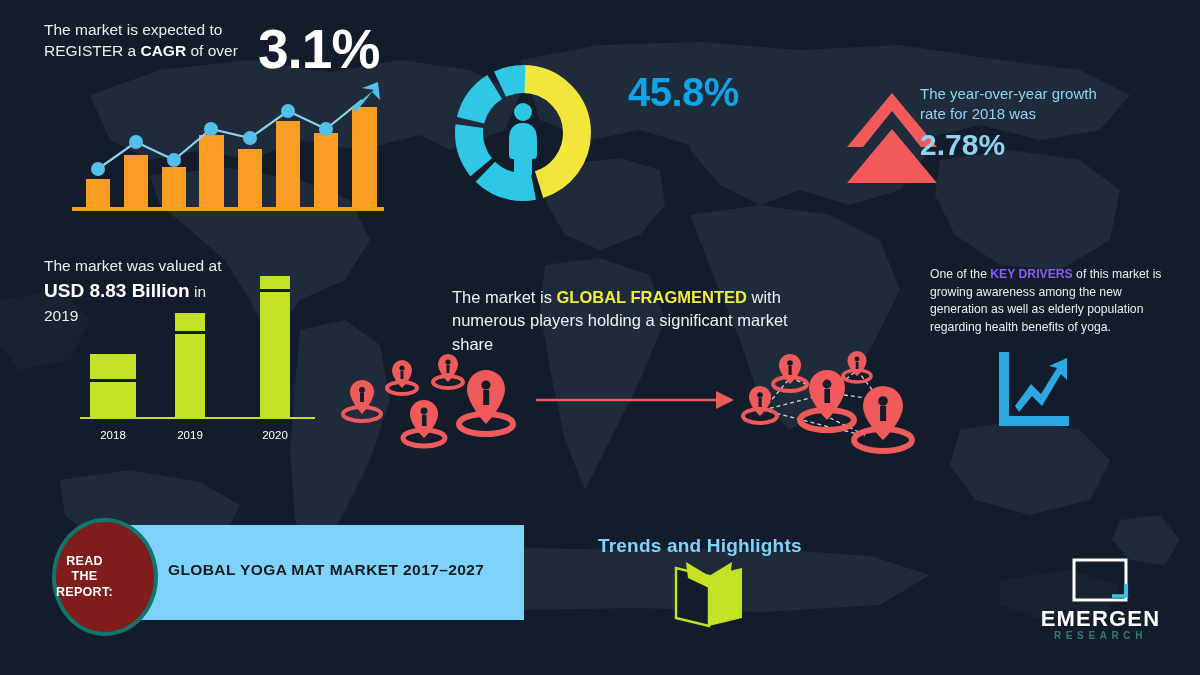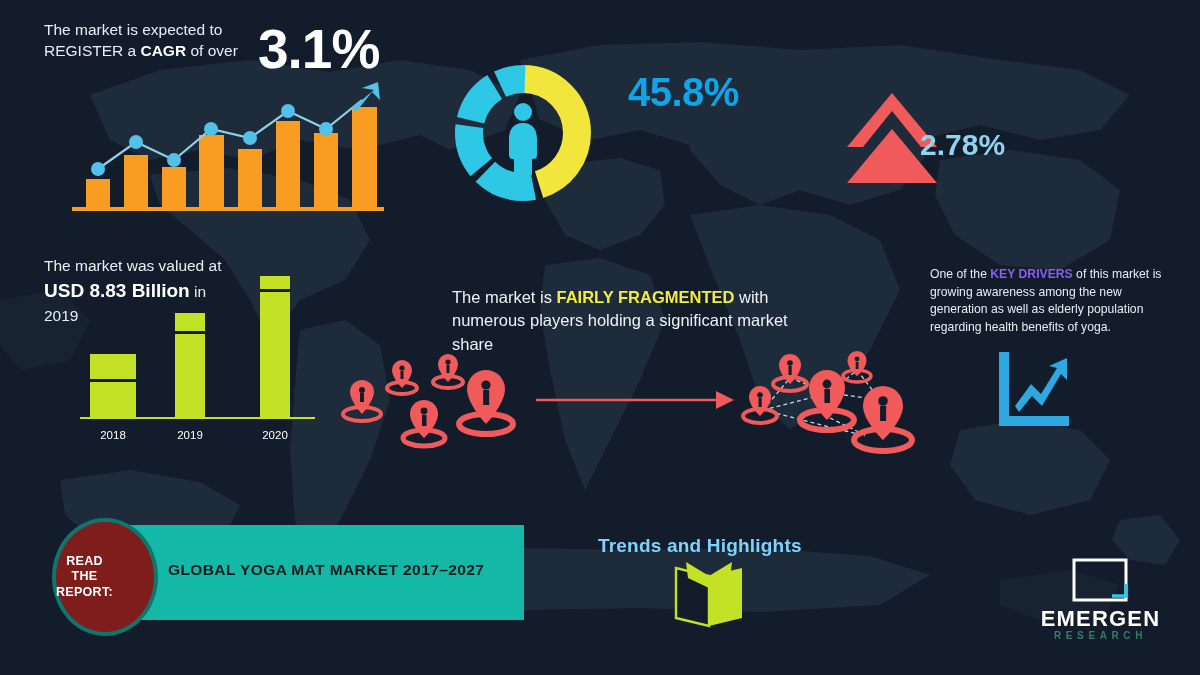--- a/index.html
+++ b/index.html
@@ -25,21 +25,21 @@
 
   .frag-text{left:452px;top:286px;width:370px;color:#eef2f6;font-size:16.5px;line-height:1.42;}
   .frag-text b{color:#f2ec3c;font-weight:bold;}
 
   .drivers-text{left:930px;top:266px;width:250px;color:#e7edf2;font-size:12.2px;line-height:1.45;}
   .drivers-text b{color:#8b5cf6;font-weight:bold;}
 
   .trends-title{left:598px;top:527px;color:#7dd3fc;font-size:19px;font-weight:bold;letter-spacing:.2px;margin-top:8px;}
 
   
-  .banner{left:118px;top:525px;width:406px;height:95px;background:#14b8a6;}
+  .banner{left:118px;top:525px;width:406px;height:95px;background:#7dd3fc;}
   .banner-label{position:absolute;left:50px;top:36px;color:#1a1a1a;font-size:15.5px;font-weight:bold;letter-spacing:.4px;}
   .read-circle{left:52px;top:518px;width:98px;height:110px;border:4px solid #0f766e;border-radius:50%;
                background:#7f1d1d;display:flex;align-items:center;justify-content:flex-start;}
   .read-circle span{color:#ffffff;font-size:12.5px;font-weight:bold;line-height:1.25;text-align:center;letter-spacing:.3px;}
 
   
   .logo{left:1018px;top:556px;width:165px;height:95px;}
   .logo-name{position:absolute;left:0;top:50px;width:165px;text-align:center;color:#ffffff;
              font-size:22px;font-weight:bold;letter-spacing:1.2px;}
   .logo-sub{position:absolute;left:0;top:74px;width:165px;text-align:center;color:#2f7d6a;
@@ -126,20 +126,24 @@
       <path d="M80,70 c-10,0 -14,7 -14,16 l0,16 c0,3 2,4 4,4 l1,0 0,14 c0,3 2,4 4,4 l10,0 c2,0 4,-1 4,-4 l0,-14 1,0 c2,0 4,-1 4,-4 l0,-16 c0,-9 -4,-16 -14,-16 Z"></path>
     </g>
   </svg>
 
   <div class="abs share-big">45.8%</div>
 
   <svg class="abs" style="left:845px;top:85px;" width="95" height="100" viewBox="0 0 95 100">
     <path d="M47,8 L92,62 L76,62 L47,26 L18,62 L2,62 Z" fill="#f05a5a"></path>
     <path d="M47,44 L92,98 L2,98 Z" fill="#f05a5a"></path>
   </svg>
+  <div class="abs yoy-text">
+    <div>The year-over-year growth</div>
+    <div>rate for 2018 was</div>
+  </div>
   <div class="abs yoy-big">2.78%</div>
 
   <div class="abs valued-text">
     <div>The market was valued at</div>
     <div>
       <b>USD 8.83 Billion</b><span> in</span>
     </div>
     <div>2019</div>
   </div>
 
@@ -155,21 +159,21 @@
     <div class="gbar" style="left:190px;width:30px;height:142px;">
       <div class="gcap" style="top:13px;"></div>
     </div>
 
     <div class="glabel" style="left:20px;">2018</div>
     <div class="glabel" style="left:97px;">2019</div>
     <div class="glabel" style="left:182px;">2020</div>
   </div>
 
   <div class="abs frag-text">
-    <span>The market is </span><b>FAIRLY FRAGMENTED</b><span> with numerous players holding a significant market share</span>
+    <span>The market is </span><b>GLOBAL FRAGMENTED</b><span> with numerous players holding a significant market share</span>
   </div>
 
   <svg class="abs" style="left:338px;top:352px;" width="195" height="105" viewBox="0 0 195 105">
     <g fill="#f05a5a">
       <ellipse cx="24" cy="62" rx="19" ry="7" fill="none" stroke="#f05a5a" stroke-width="4"></ellipse>
       <path d="M24,28 a12,12 0 0 1 12,12 c0,9 -12,22 -12,22 c0,0 -12,-13 -12,-22 a12,12 0 0 1 12,-12 Z"></path>
       <ellipse cx="24" cy="38" rx="3" ry="3" fill="#121c2b"></ellipse>
         <rect x="22" y="41" width="4" height="9" fill="#121c2b"></rect>
 
       <ellipse cx="64" cy="36" rx="15" ry="6" fill="none" stroke="#f05a5a" stroke-width="4"></ellipse>

